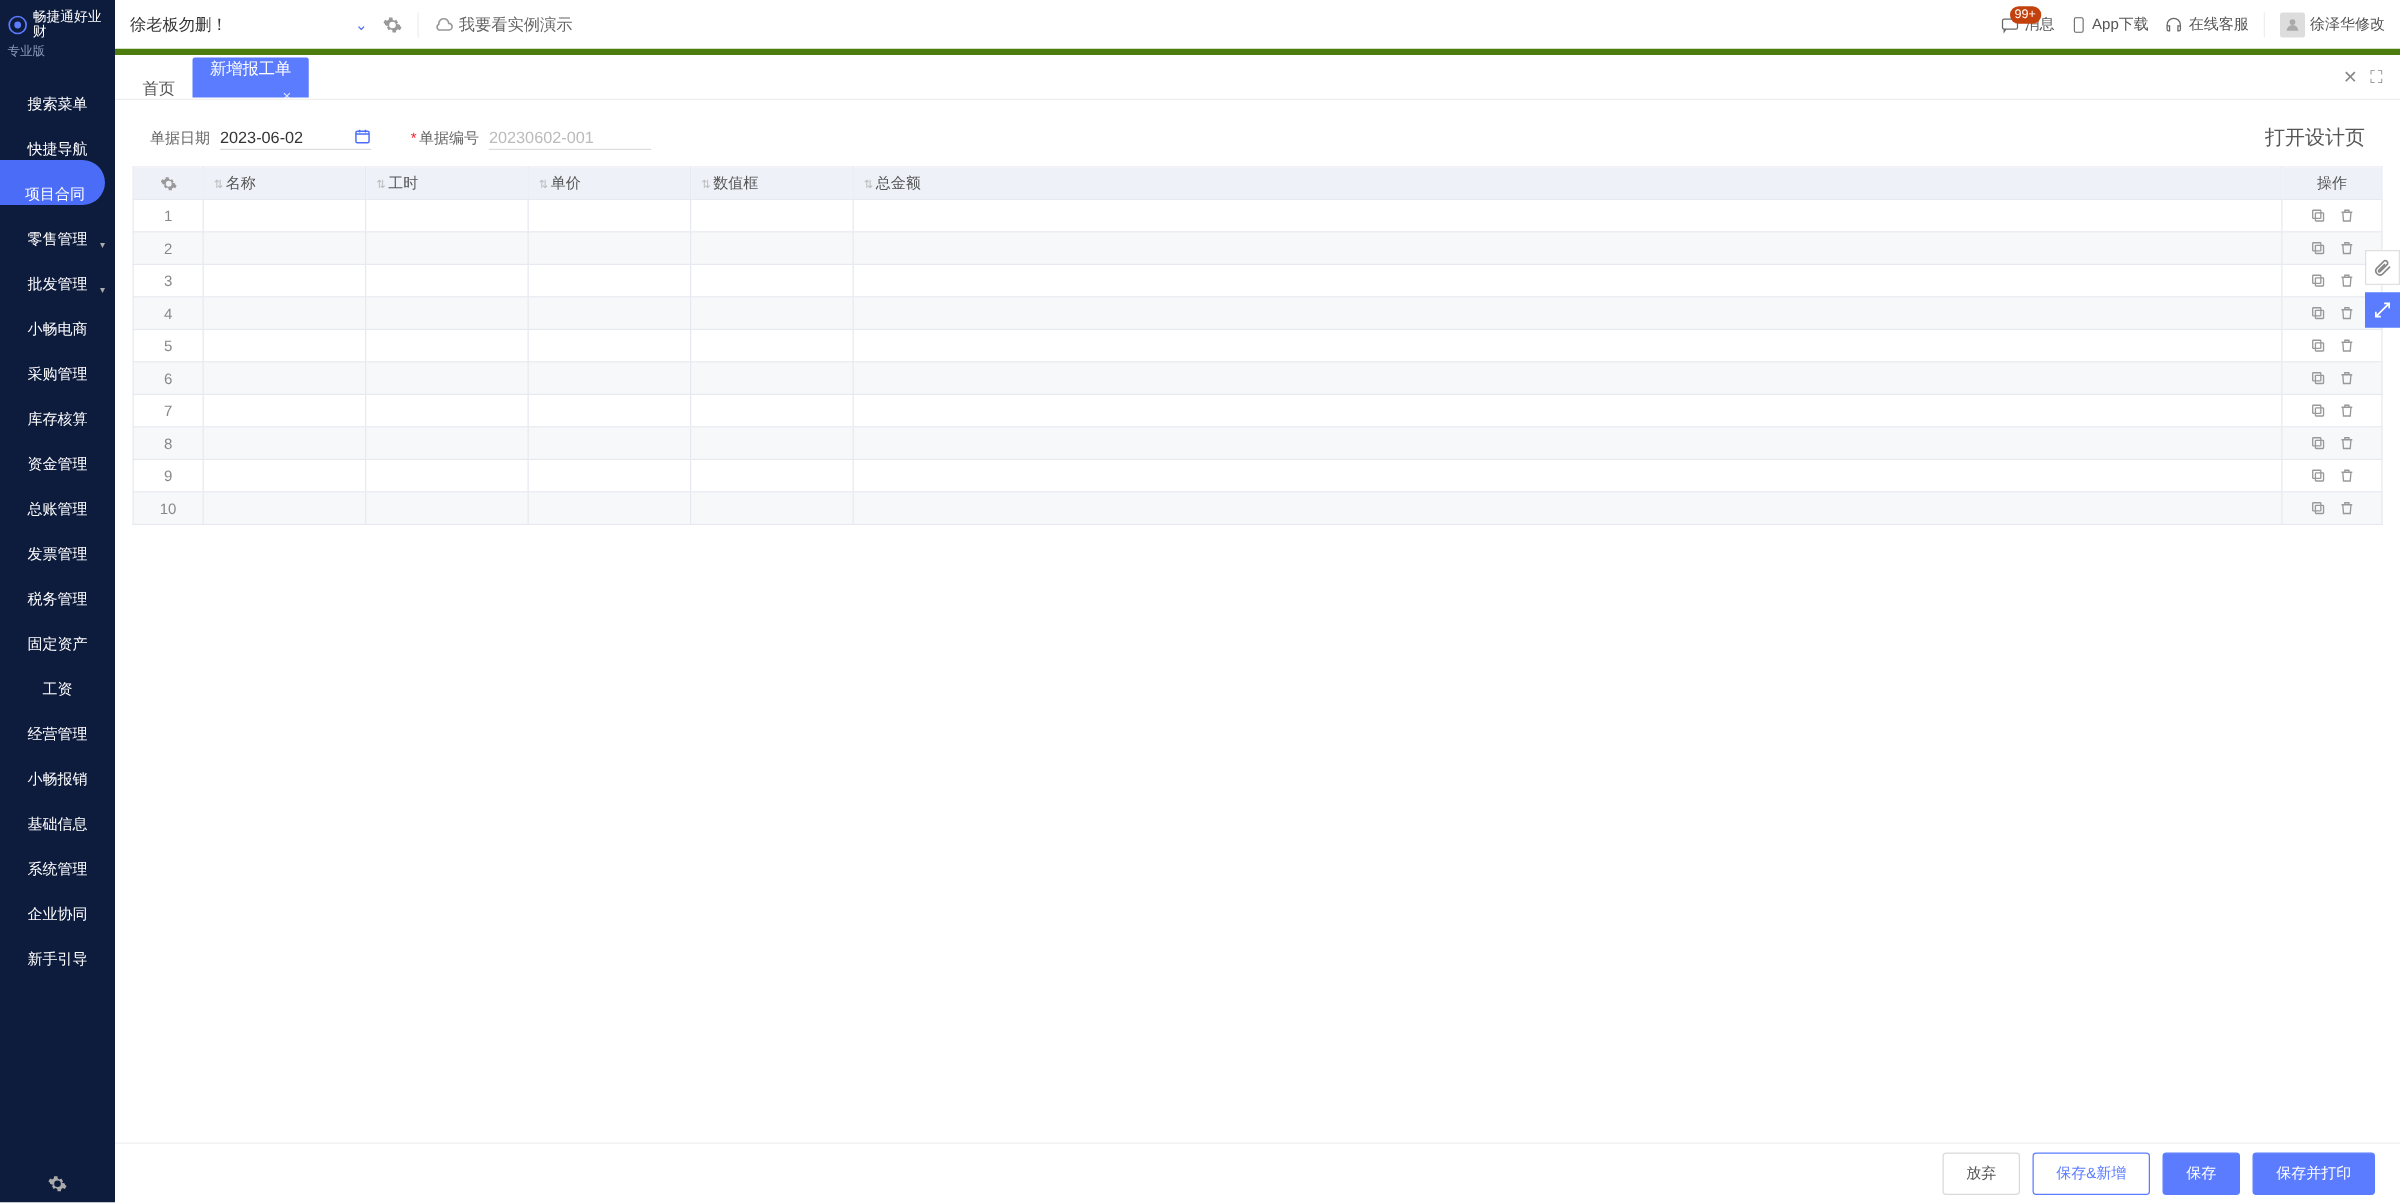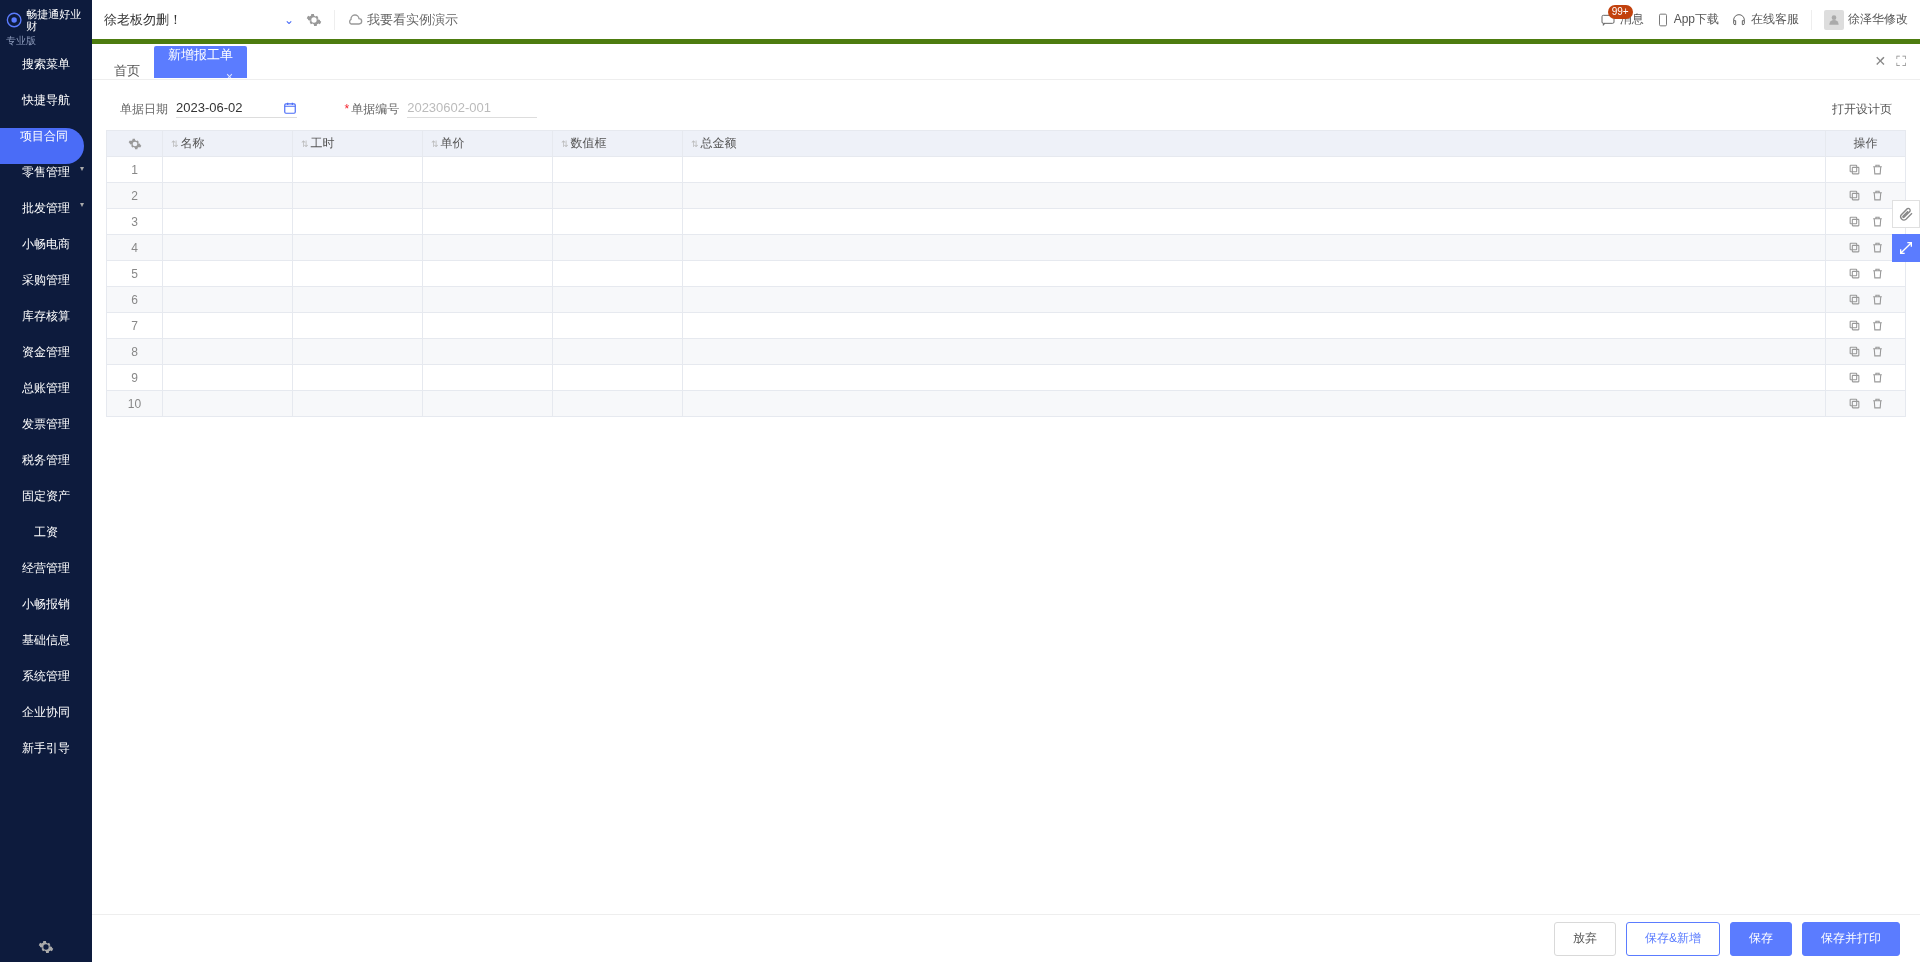--- a/index.html
+++ b/index.html
@@ -6,21 +6,21 @@
 body { font-family: "Microsoft YaHei", Arial, sans-serif; font-size: 12px; color: #333; background: #fff; overflow: hidden; }
 .app { display: flex; height: 100vh; }
 
 
 .sidebar { width: 92px; background: #0d1b3d; color: #fff; display: flex; flex-direction: column; flex-shrink: 0; }
 .logo { padding: 8px 6px 4px; display: flex; align-items: center; gap: 4px; }
 .logo-icon { width: 18px; height: 18px; }
 .logo-text { font-size: 11px; line-height: 12px; }
 .logo-sub { font-size: 10px; color: #8a98b8; padding-left: 6px; margin-top: -2px; }
 .nav { flex: 1; overflow-y: auto; margin-top: 8px; }
-.nav-item { height: 36px; display: flex; align-items: flex-start; justify-content: center; font-size: 12px; cursor: pointer; position: relative; }
+.nav-item { height: 36px; display: flex; align-items: flex-end; justify-content: center; font-size: 12px; cursor: pointer; position: relative; }
 .nav-item.selected { background: #4a6cf7; border-radius: 0 18px 18px 0; margin-right: 8px; padding-left: 4px; }
 .nav-item .caret { position: absolute; right: 8px; font-size: 8px; color: #aaa; }
 .sidebar-footer { height: 30px; display: flex; align-items: center; justify-content: center; }
 .gear { width: 16px; height: 16px; }
 
 
 .main { flex: 1; display: flex; flex-direction: column; min-width: 0; }
 
 
 .topbar { height: 44px; border-bottom: 5px solid #4d7c0f; display: flex; align-items: center; padding: 0 12px; gap: 12px; }
@@ -35,30 +35,30 @@
 
 
 .tabs { height: 36px; display: flex; align-items: center; border-bottom: 1px solid #eee; padding: 0 8px; }
 .tab { padding: 0 14px; height: 36px; display: flex; align-items: flex-end; gap: 6px; font-size: 13px; color: #555; cursor: pointer; }
 .tab.active { background: #5b7cff; color: #fff; border-radius: 2px 2px 0 0; height: 32px; flex-direction: column; }
 .tab .close { font-size: 12px; opacity: 0.8; }
 .tabs-right { margin-left: auto; display: flex; gap: 10px; padding-right: 6px; }
 .tabs-right span { cursor: pointer; color: #888; font-size: 14px; }
 
 
-.form-header { padding: 20px 28px 12px; display: flex; align-items: center; gap: 48px; }
+.form-header { padding: 20px 28px 12px; display: flex; align-items: center; gap: 32px; }
 .field { display: flex; align-items: center; gap: 8px; font-size: 12px; }
 .field-label { color: #666; }
 .field-value { font-size: 13px; color: #333; font-weight: 500; }
 .date-input { display: flex; align-items: center; gap: 40px; border-bottom: 1px solid #ddd; padding-bottom: 2px; min-width: 120px; }
 .cal-icon { color: #4a6cf7; cursor: pointer; }
 .req { color: #f5222d; margin-right: 2px; }
 .placeholder { color: #bbb; font-size: 13px; }
 .num-input { border-bottom: 1px solid #ddd; padding-bottom: 2px; min-width: 130px; }
-.design-link { margin-left: auto; color: #555; font-size: 12px; cursor: pointer; }
+.design-link { margin-left: auto; color: #555; font-size: 16px; cursor: pointer; }
 
 
 .table-wrap { padding: 0 14px; flex: 1; overflow: auto; }
 table { width: 100%; border-collapse: collapse; table-layout: fixed; }
 th, td { border: 1px solid #e6e9ef; height: 26px; font-size: 12px; }
 thead th { background: #eef1f8; color: #555; font-weight: normal; text-align: left; padding: 0 8px; position: relative; }
 thead th .sort { color: #bbb; font-size: 9px; margin-right: 2px; }
 .col-idx { width: 56px; text-align: center; }
 .col-idx-h { width: 56px; text-align: center; }
 .col-name { width: 130px; }

